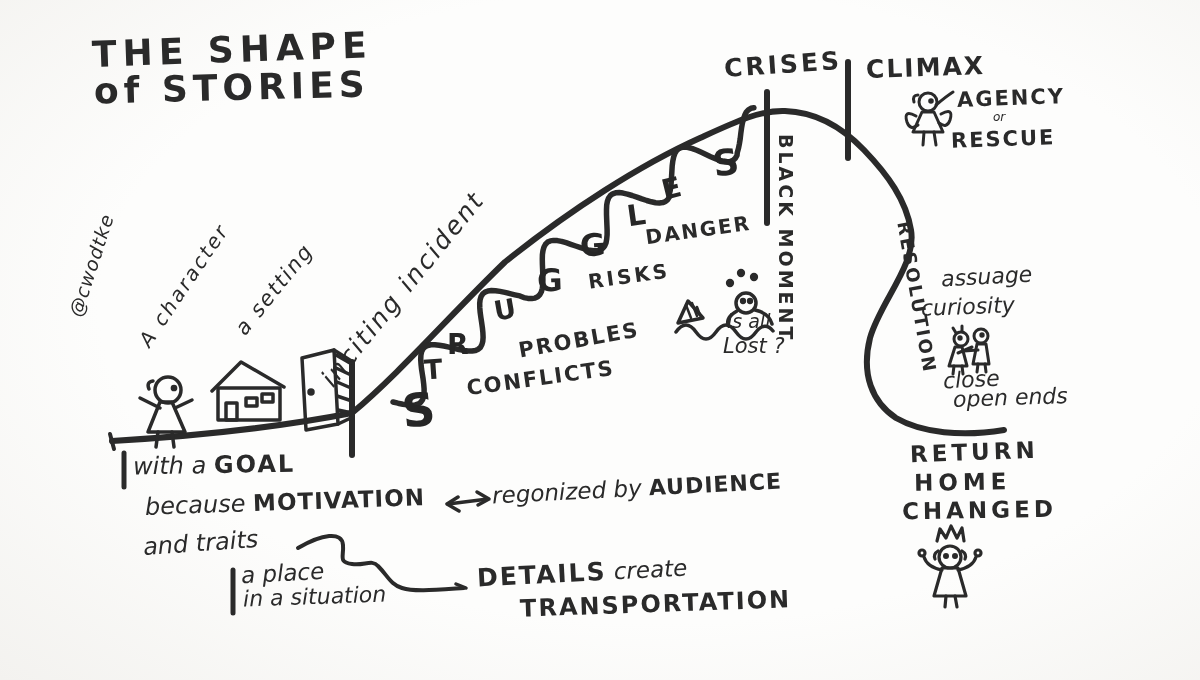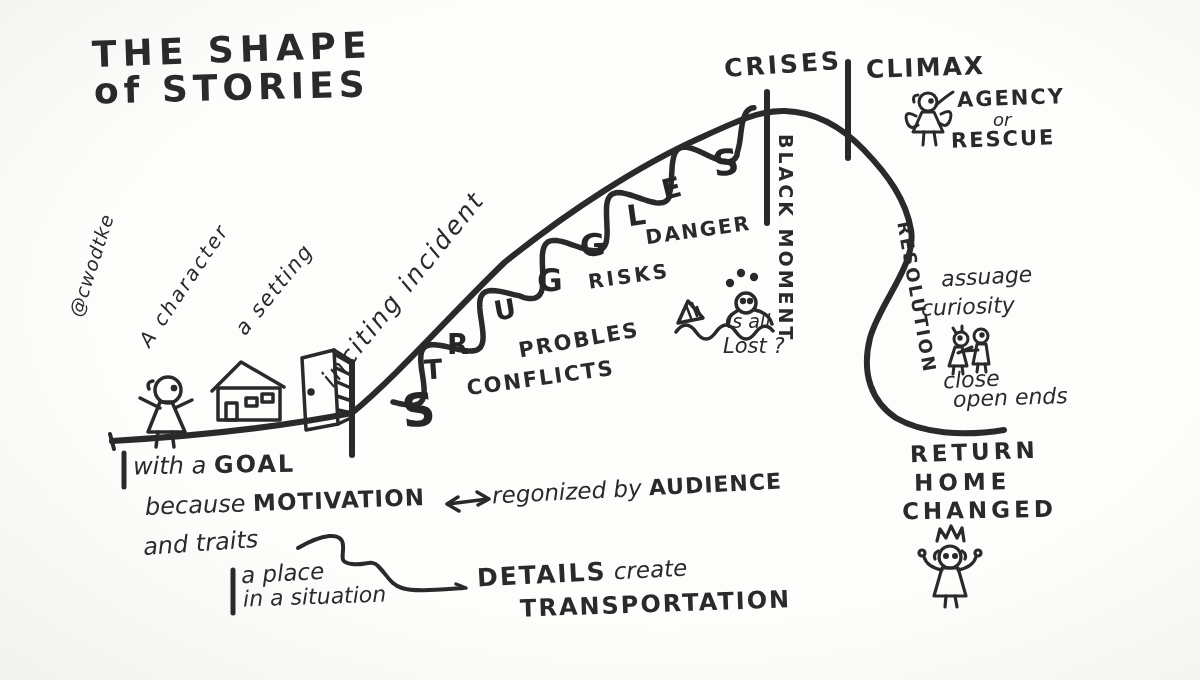--- a/index.html
+++ b/index.html
@@ -23,21 +23,21 @@
   .sett{left:248px;top:318px;font-size:21px;letter-spacing:2px;transform:rotate(-51deg);}
   .incit{left:336px;top:366px;font-size:25px;letter-spacing:2.5px;transform:rotate(-51deg);}
   .conflicts{left:466px;top:368px;font-size:21px;letter-spacing:2px;font-weight:700;transform:rotate(-8deg);}
   .probles{left:518px;top:330px;font-size:21px;letter-spacing:2px;font-weight:700;transform:rotate(-10deg);}
   .risks{left:588px;top:266px;font-size:20px;letter-spacing:3px;font-weight:700;transform:rotate(-8deg);}
   .danger{left:645px;top:220px;font-size:20px;letter-spacing:2px;font-weight:700;transform:rotate(-8deg);}
   
   .crises{left:724px;top:52px;font-size:25px;letter-spacing:3px;font-weight:700;transform:rotate(-4deg);}
   .climax{left:866px;top:55px;font-size:25px;letter-spacing:2px;font-weight:700;transform:rotate(-2deg);}
   .agency{left:957px;top:88px;font-size:21px;letter-spacing:2px;font-weight:700;transform:rotate(-2deg);}
-  .or{left:993px;top:111px;font-size:18px;font-style:italic;}
+  .or{left:993px;top:111px;font-size:12px;font-style:italic;}
   .rescue{left:951px;top:129px;font-size:21px;letter-spacing:2px;font-weight:700;transform:rotate(-2deg);}
   .blackmoment{left:795px;top:134px;font-size:19px;font-weight:700;letter-spacing:3px;transform:rotate(90deg);}
   .isall{left:727px;top:312px;font-size:19px;font-style:italic;}
   .lost{left:723px;top:336px;font-size:21px;font-style:italic;}
   
   .resolution{left:912px;top:220px;font-size:18px;font-weight:700;letter-spacing:2.5px;transform:rotate(80deg);}
   .assuage{left:941px;top:266px;font-size:22px;font-style:italic;transform:rotate(-3deg);}
   .curiosity{left:921px;top:296px;font-size:22px;font-style:italic;transform:rotate(-2deg);}
   .close{left:943px;top:369px;font-size:22px;font-style:italic;transform:rotate(-3deg);}
   .openends{left:953px;top:387px;font-size:22px;font-style:italic;transform:rotate(-2deg);}

